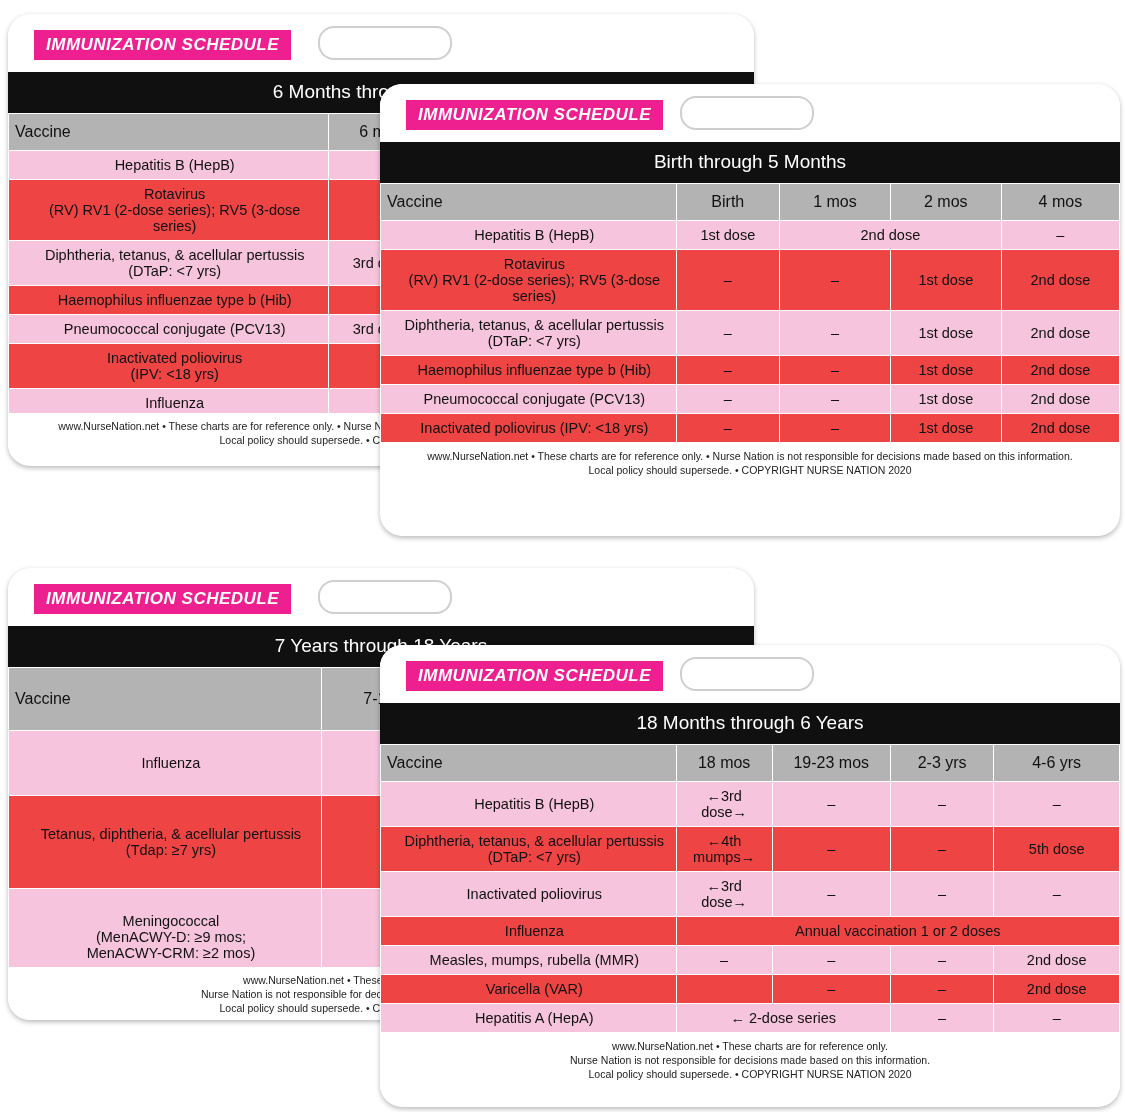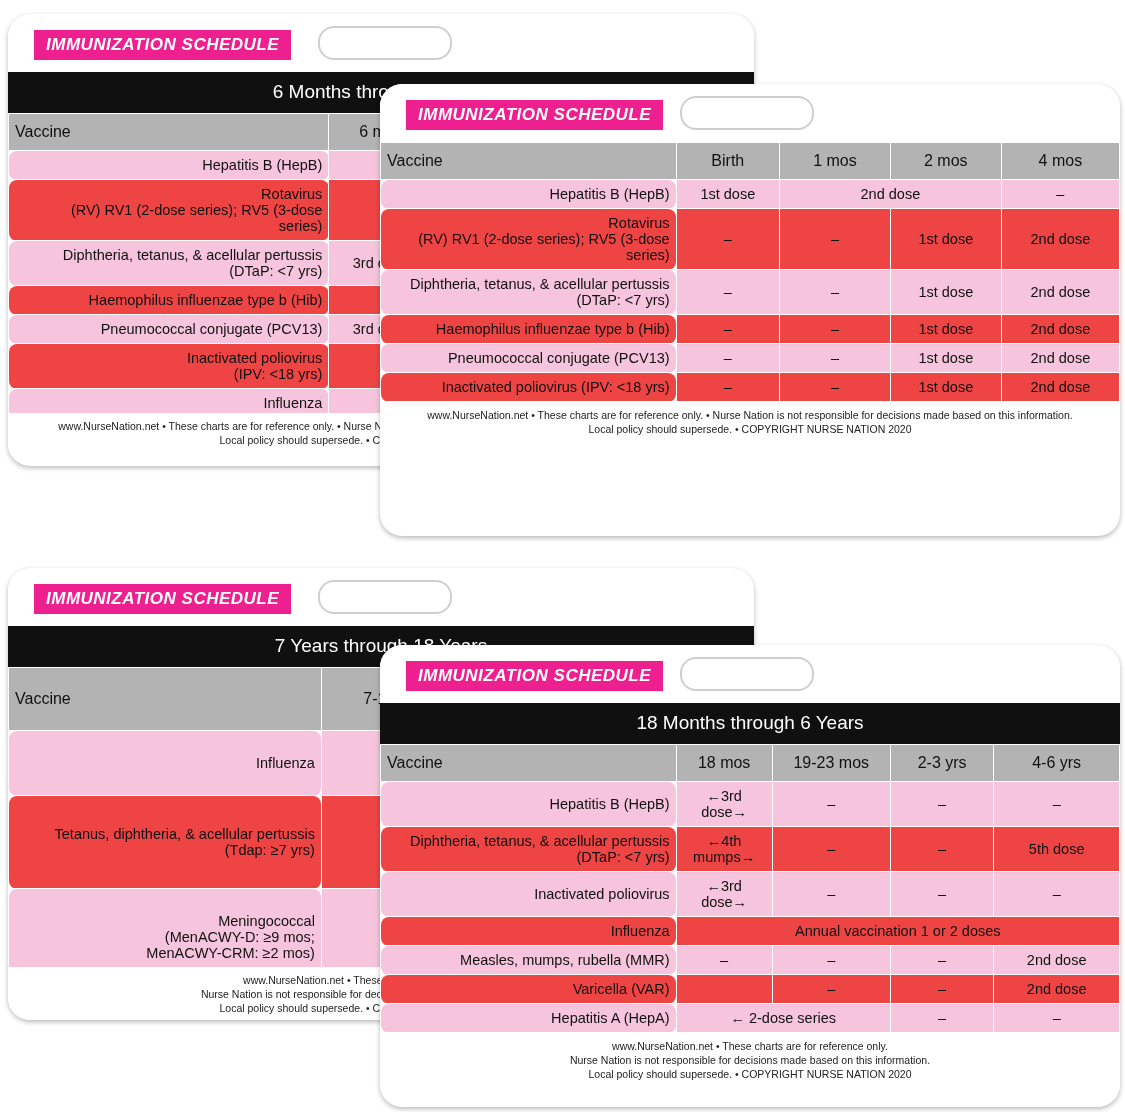--- a/index.html
+++ b/index.html
@@ -74,24 +74,23 @@
   th.vax{ text-align:left; }
   td{
     font-size:14.5px;
     color:#111;
     padding:6px 6px;
     border:1px solid #ffffff;
     text-align:center;
     vertical-align:middle;
   }
   td.vax{
-    text-align:right;
+    text-align:center;
     padding-left:18px;
     font-size:14.5px;
-    border-radius:8px;
   }
   tr.odd td{ background:#f6c5dd; }
   tr.even td{ background:#ef4444; }
   .footer{
     text-align:center;
     font-size:10.5px;
     color:#222;
     line-height:1.35;
     padding:6px 10px 8px 10px;
     background:#ffffff;
@@ -195,20 +194,21 @@
     </div>
   </div>
 </div>
 
 <div class="card" id="card-birth">
   <div class="card-inner">
     <div class="topstrip">
       <div class="badge">IMMUNIZATION SCHEDULE</div>
       <div class="slot" style="left:300px;"></div>
     </div>
+    <div class="titlebar">Birth through 5 Months</div>
     <table>
       <colgroup>
           <col style="width:40%">
           <col style="width:14%">
           <col style="width:15%">
           <col style="width:15%">
           <col style="width:16%">
         </colgroup>
       <thead>
         <tr>

